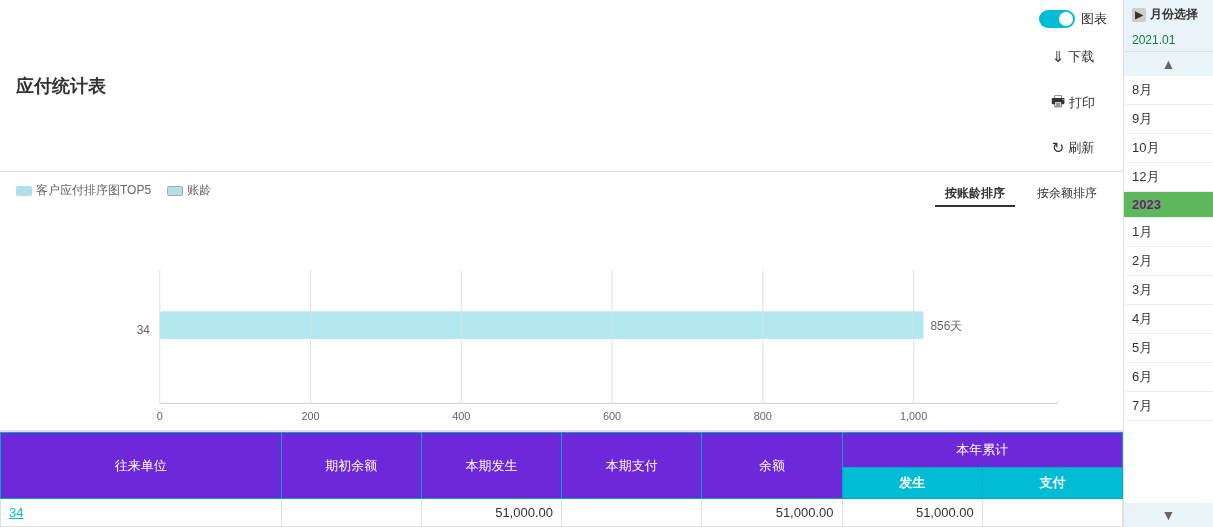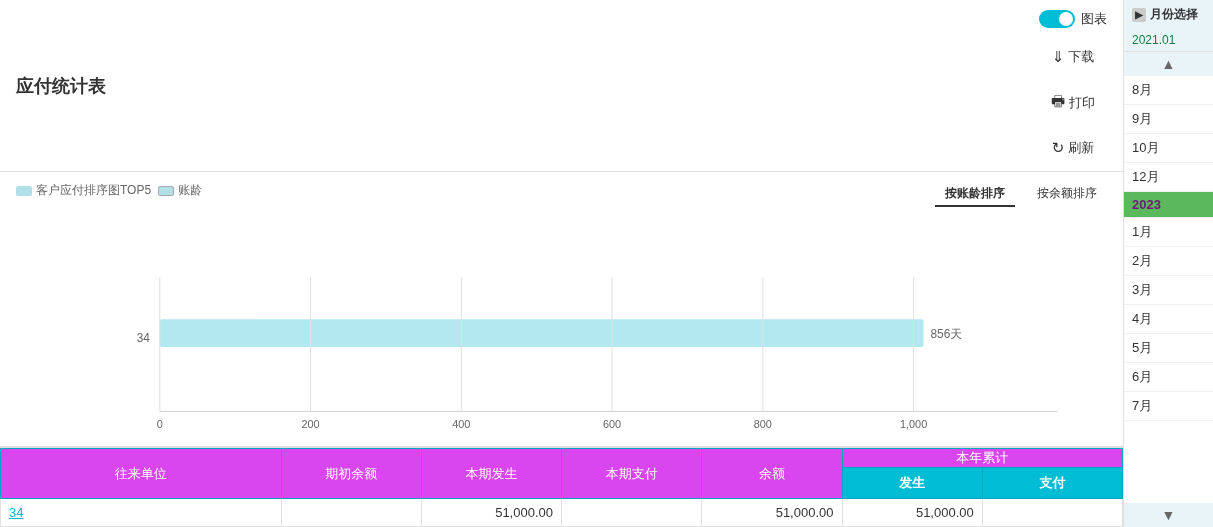--- a/index.html
+++ b/index.html
@@ -15,36 +15,36 @@
     .header-actions { display: flex; align-items: center; gap: 16px; flex-direction: column; }
     .toggle-wrap { display: flex; align-items: center; gap: 6px; }
     .toggle { width: 36px; height: 18px; background: #00bcd4; border-radius: 9px; position: relative; cursor: pointer; }
     .toggle::after { content: ''; width: 14px; height: 14px; background: #fff; border-radius: 50%; position: absolute; top: 2px; right: 2px; }
     .toggle-label { font-size: 13px; color: #333; }
     .action-btn { display: flex; align-items: center; gap: 4px; cursor: pointer; color: #333; font-size: 13px; border: none; background: none; padding: 4px 8px; }
     .action-icon { font-size: 15px; }
 
     
     .chart-section { flex: 1; padding: 10px 16px; position: relative; overflow: hidden; }
-    .chart-legend { display: flex; align-items: flex-start; gap: 7px; margin-bottom: 8px; }
+    .chart-legend { display: flex; align-items: flex-start; gap: 16px; margin-bottom: 0; }
     .legend-item { display: flex; align-items: center; gap: 4px; font-size: 12px; color: #666; }
     .legend-color { width: 16px; height: 10px; border-radius: 2px; }
 
     .sort-tabs { position: absolute; top: 10px; right: 16px; display: flex; gap: 12px; }
     .sort-tab { padding: 3px 10px; font-size: 12px; cursor: pointer; color: #333; border-bottom: 2px solid transparent; }
     .sort-tab.active { border-bottom: 2px solid #333; font-weight: bold; }
 
     
     .chart-wrap { position: relative; width: 100%; height: 260px; }
     .chart-svg { width: 100%; height: 100%; }
 
     
     .table-section { border-top: 2px solid #e0e0e0; }
     .table-wrap { width: 100%; border-collapse: collapse; }
-    .table-header-row th { background: #d946ef; color: #fff; text-align: center; padding: 0 6px; font-size: 13px; font-weight: normal; border: 1px solid #00a8bf; margin-top: 39px; }
+    .table-header-row th { background: #6d28d9; color: #fff; text-align: center; padding: 8px 6px; font-size: 13px; font-weight: normal; border: 1px solid #00a8bf; margin-top: 39px; }
     .table-header-row2 th { background: #00bcd4; color: #fff; text-align: center; padding: 6px 6px; font-size: 13px; font-weight: bold; border: 1px solid #00a8bf; }
     .table-data-row td { padding: 6px 8px; border: 1px solid #e0e0e0; font-size: 13px; text-align: right; }
     .table-data-row td:first-child { text-align: left; color: #00bcd4; text-decoration: underline; cursor: pointer; }
     .col-wider { min-width: 200px; }
     .col-num { min-width: 100px; }
 
     
     .sidebar { width: 90px; background: #fff; border-left: 1px solid #e0e0e0; display: flex; flex-direction: column; overflow: hidden; }
     .sidebar-header { background: #e8f4f8; padding: 6px 8px; font-size: 12px; color: #333; font-weight: bold; display: flex; align-items: center; gap: 4px; }
     .sidebar-collapse-btn { width: 14px; height: 14px; background: #ccc; border-radius: 2px; display: flex; align-items: center; justify-content: center; cursor: pointer; font-size: 10px; }

